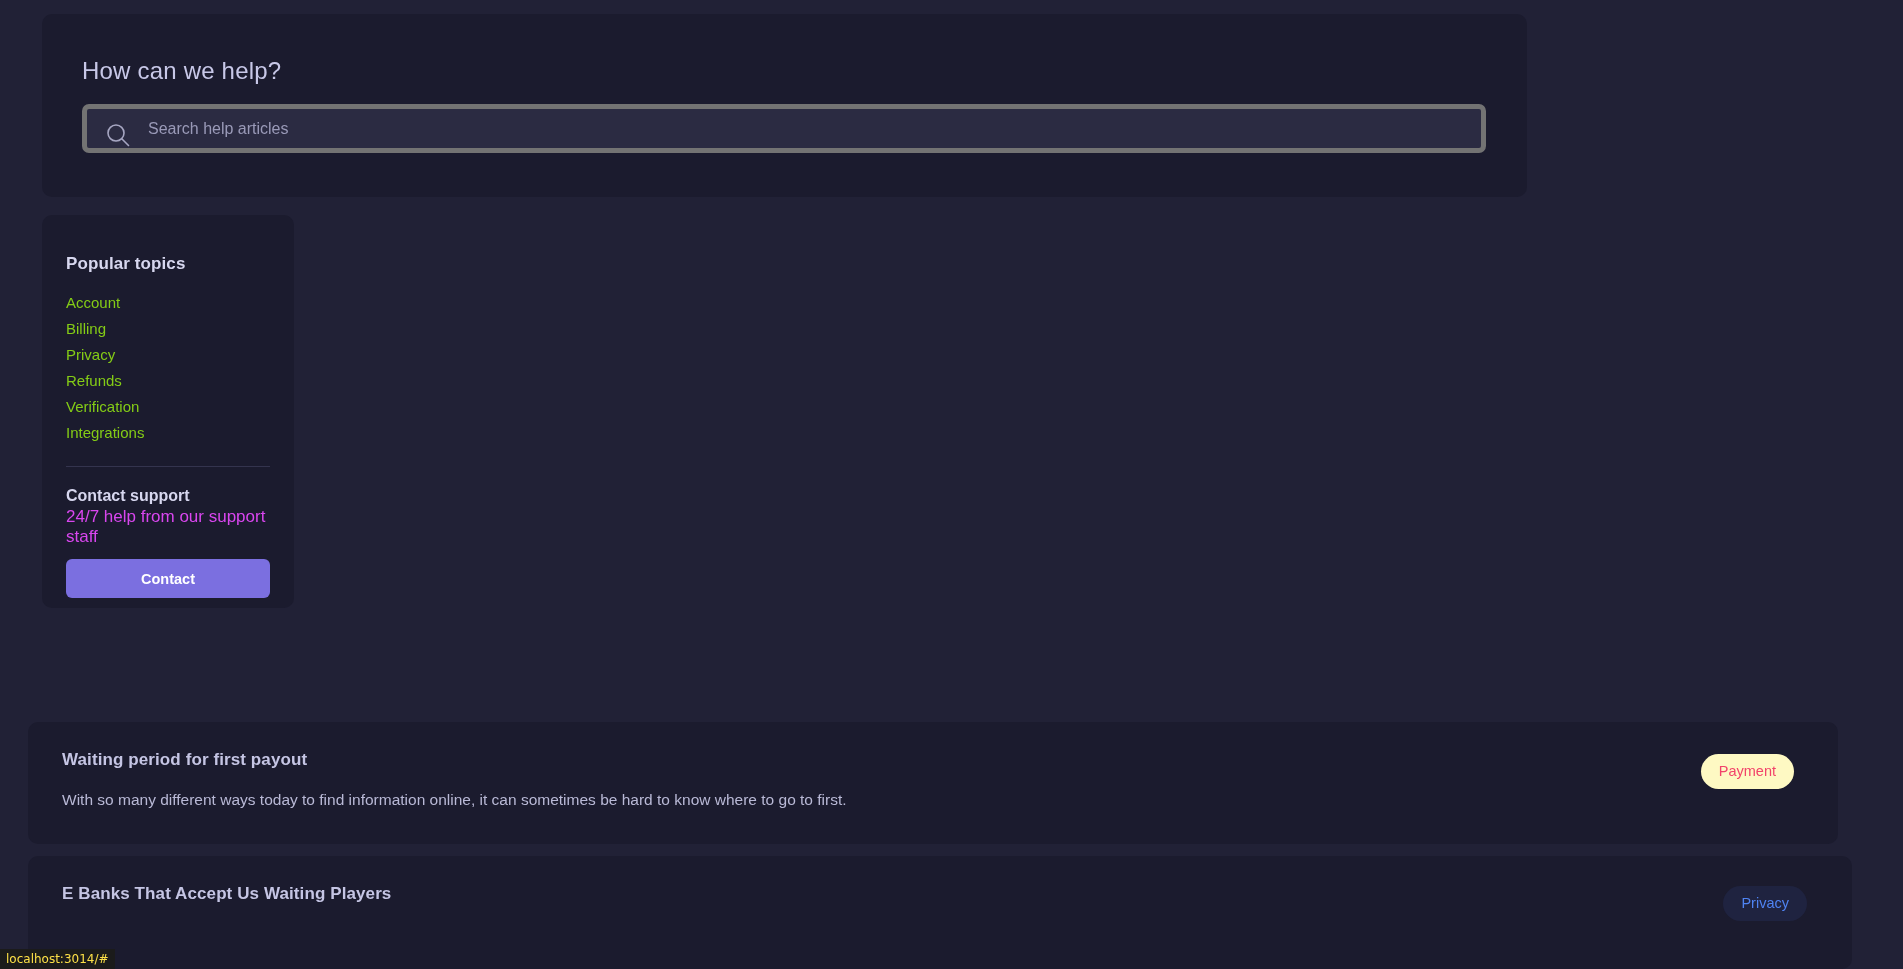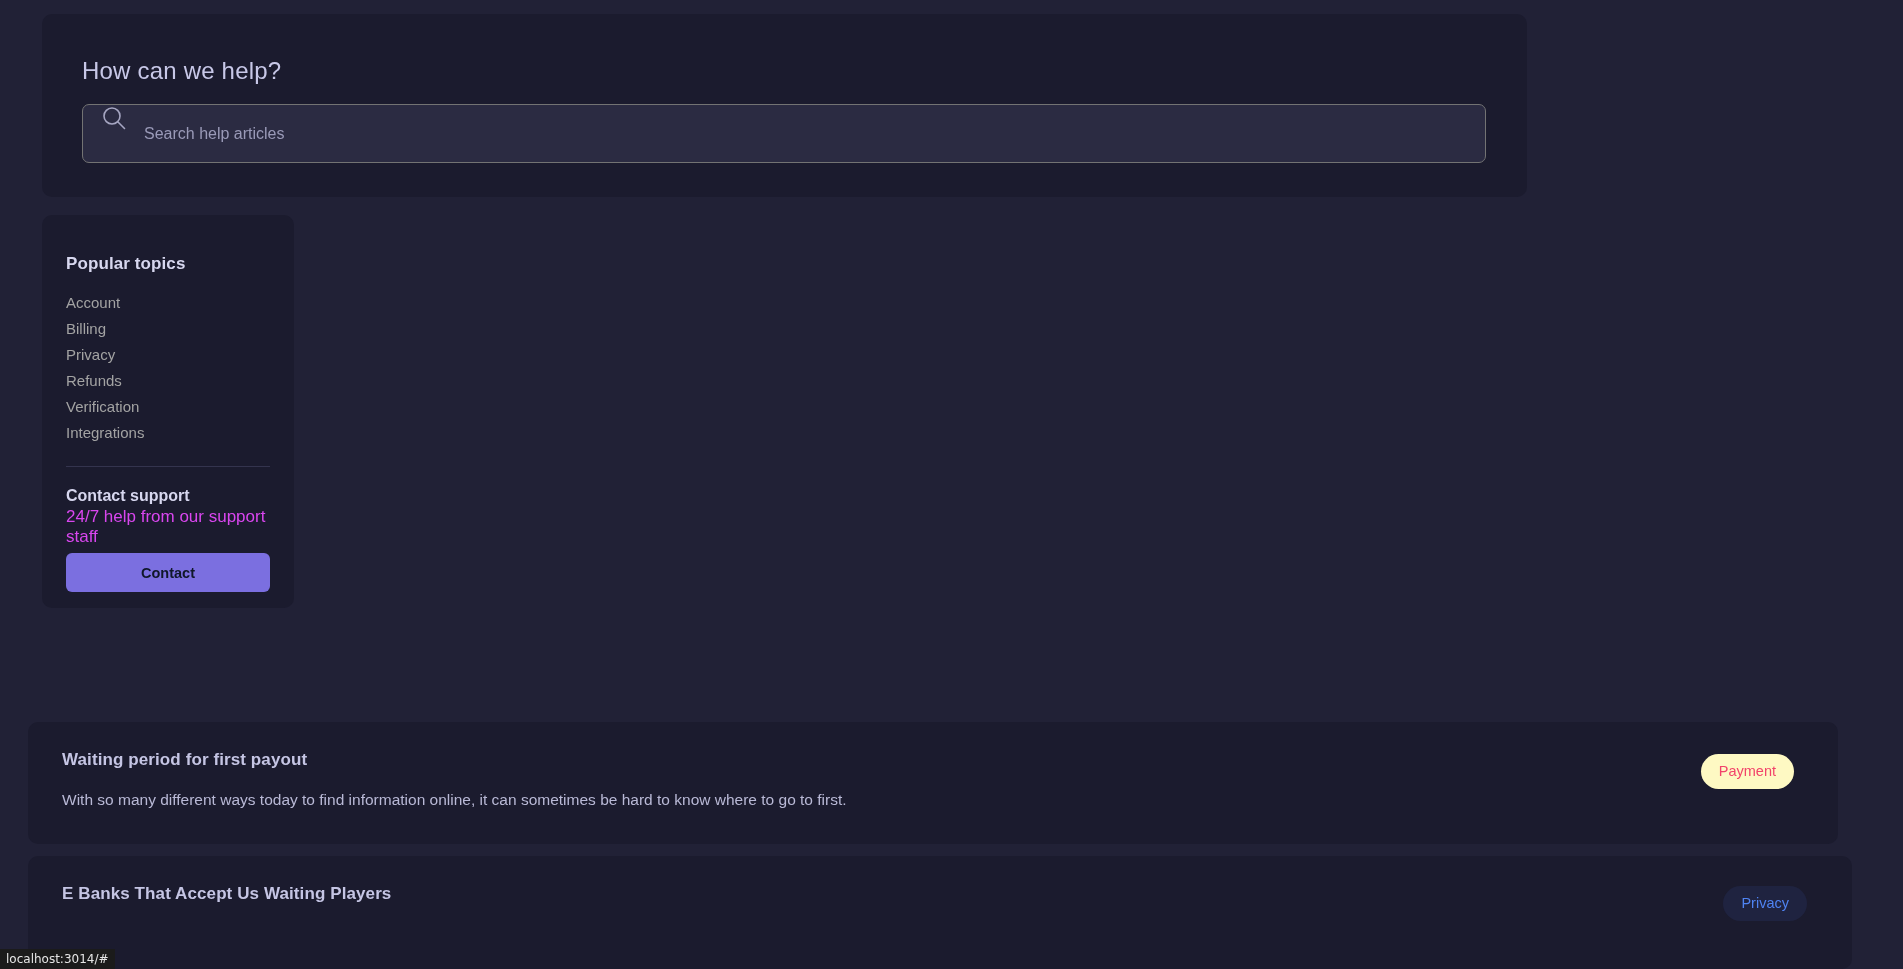--- a/index.html
+++ b/index.html
@@ -37,26 +37,26 @@
     color: #c8c8e8;
     letter-spacing: 0.2px;
     line-height: 38px;
   }
 
   .search-wrap {
     position: absolute;
     left: 82px;
     top: 104px;
     width: 1404px;
-    height: 59px;
+    height: 49px;
     background: #2b2b42;
-    border: 1px solid #737373;
+    border: 5px solid #737373;
     border-radius: 7px;
     display: flex;
-    align-items: flex-start;
+    align-items: flex-end;
     padding: 0 18px;
   }
 
   .search-icon {
     width: 26px;
     height: 26px;
     flex: 0 0 26px;
     margin-right: 17px;
     display: block;
   }
@@ -91,21 +91,21 @@
     color: #d7d7ef;
     letter-spacing: 0.1px;
     margin-top: 15px;
   }
 
   .topic-list { margin-top: 16px; }
 
   .topic-link {
     display: block;
     font-size: 15px;
-    color: #a3a3a3;
+    color: #84cc16;
     text-decoration: none;
     line-height: 26px;
     margin-bottom: 0px;
     cursor: pointer;
   }
   .topic-link:nth-child(n) { padding: 0; }
 
   .divider {
     margin-top: 20px;
     height: 1px;
@@ -123,25 +123,25 @@
   .contact-sub {
     font-size: 17px;
     color: #d946ef;
     margin-top: 2px;
   }
 
   .contact-btn {
     display: block;
     width: 204px;
     height: 39px;
-    margin-top: 6px;
+    margin-top: 12px;
     background: #7b6fe0;
     border: none;
     border-radius: 6px;
-    color: #0f172a;
+    color: #ffffff;
     font-family: "Liberation Sans", sans-serif;
     font-size: 14.5px;
     font-weight: 700;
     cursor: pointer;
   }
 
   
   .article {
     position: absolute;
     background: #1b1b2e;
@@ -199,21 +199,21 @@
     color: #4f83f2;
   }
 
   
   .statusbar {
     position: absolute;
     left: 0;
     bottom: 0;
     height: 20px;
     background: #1b1b1b;
-    color: #e5e5e5;
+    color: #fde047;
     font-size: 12px;
     font-family: "DejaVu Sans", sans-serif;
     display: flex;
     align-items: center;
     padding: 0 6px;
     z-index: 50;
   }
 </style>
 </head>
 <body>

